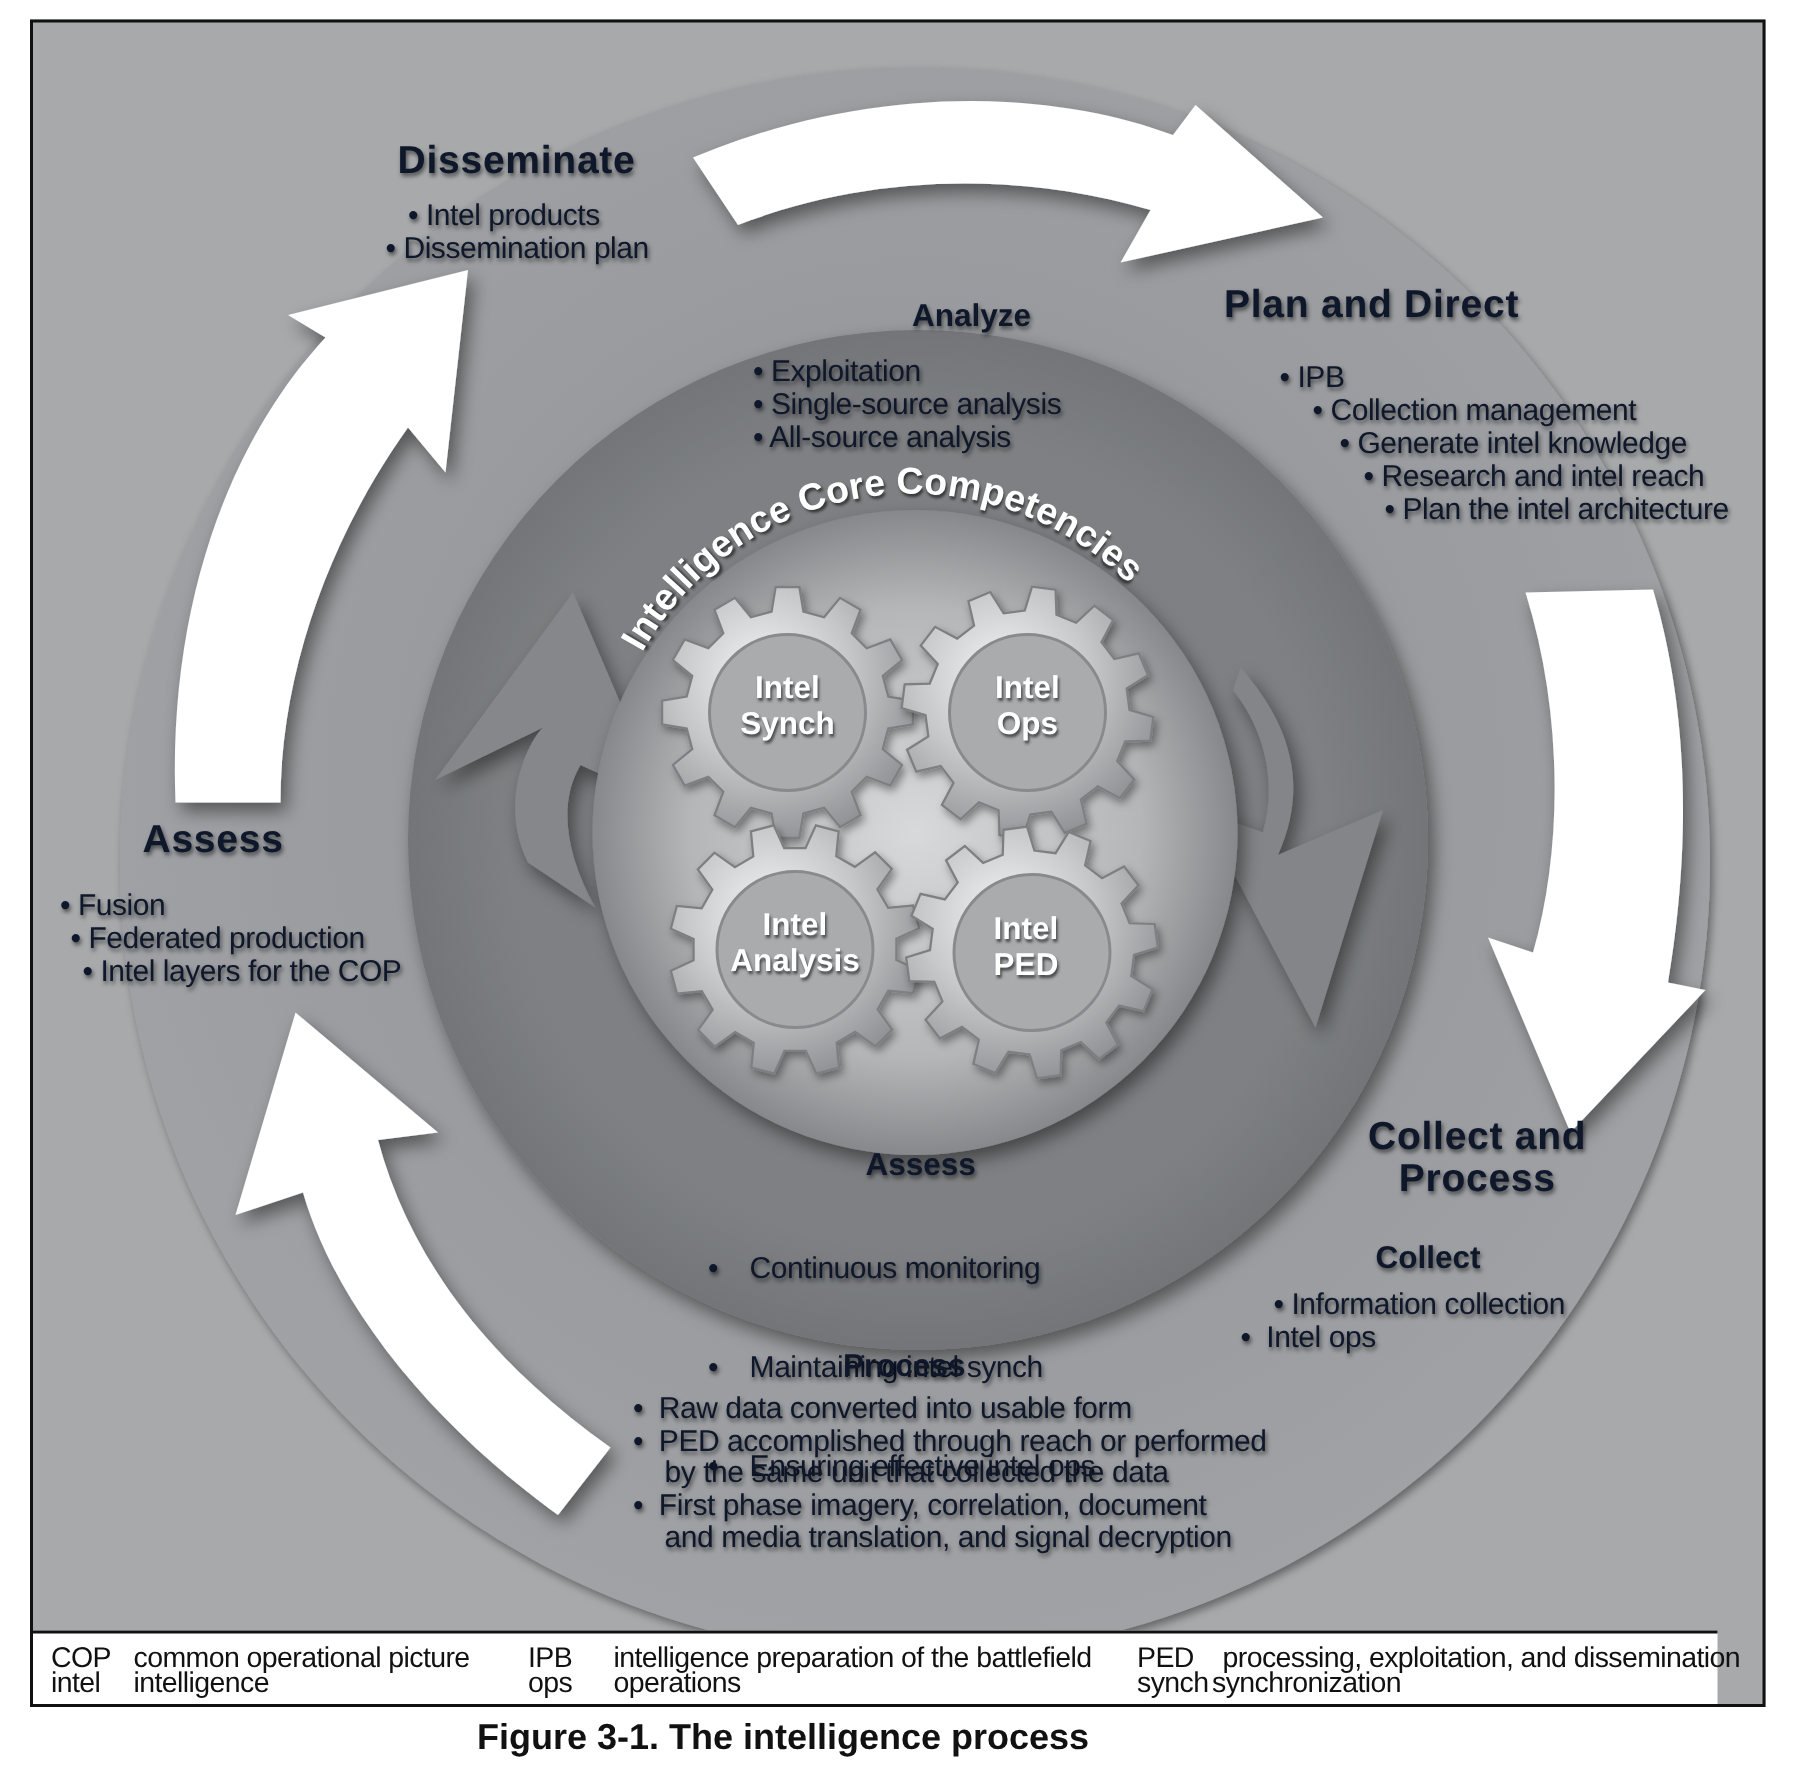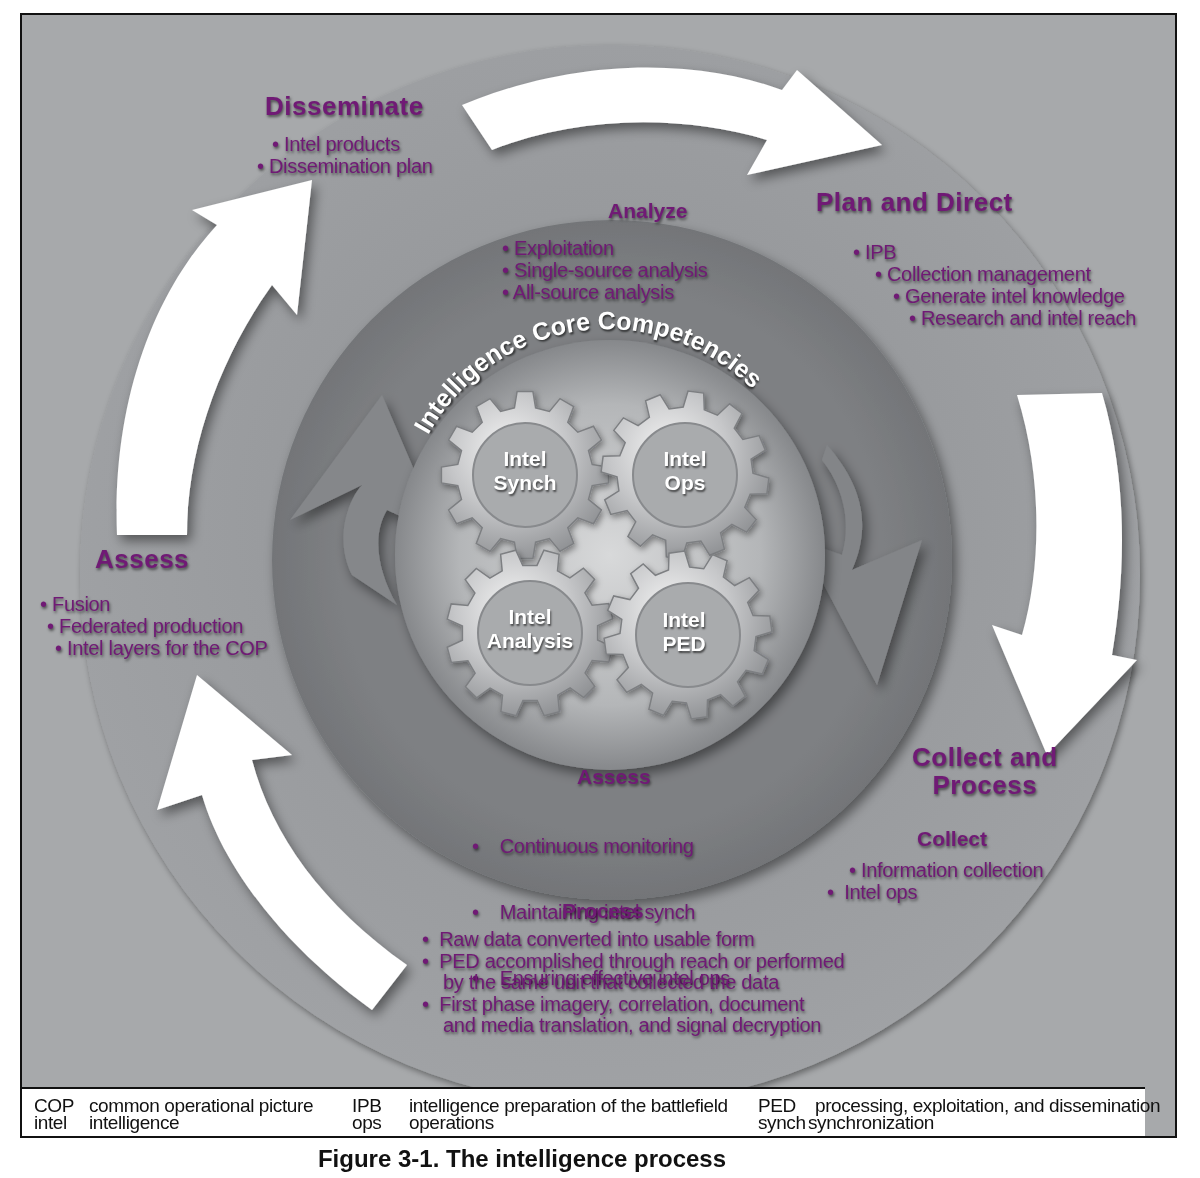--- a/index.html
+++ b/index.html
@@ -1,21 +1,21 @@
 <!DOCTYPE html>
 <html><head>
 <meta charset="utf-8">
 <style>
   html, body { margin: 0; padding: 0; background: #ffffff; }
   body { width: 1200px; height: 1178px; position: relative; overflow: hidden;
          font-family: "Liberation Sans", sans-serif; }
   #figure { position: absolute; left: 20px; top: 13px; width: 1157px; height: 1125px;
             border: 2px solid #111; box-sizing: border-box; background: #a7a9ab; overflow: hidden; }
   #diagram { position: absolute; left: 0; top: 0; width: 1153px; height: 1072px; }
-  .lbl { position: absolute; color: #701a75; text-shadow: 1px 2px 3px rgba(0,0,0,0.55); white-space: nowrap; }
+  .lbl { position: absolute; color: #0f172a; text-shadow: 1px 2px 3px rgba(0,0,0,0.55); white-space: nowrap; }
   .stage-title { font-weight: bold; font-size: 26px; letter-spacing: 0.5px; }
   .sub-title { font-weight: bold; font-size: 21px; }
   .bl { font-size: 20px; line-height: 22px; letter-spacing: -0.3px; }
   .bl div { white-space: nowrap; }
   .center { text-align: center; }
   .gear-label { position: absolute; color: #fff; font-weight: bold; font-size: 21px; line-height: 24px;
                 text-align: center; text-shadow: 1px 2px 2px rgba(0,0,0,0.6); width: 120px; }
   #legend { position: absolute; left: 0; top: 1072px; width: 1123px; height: 49px; background: #fff;
             border-top: 2px solid #111; box-sizing: border-box; font-size: 19px; line-height: 17px;
             color: #111; letter-spacing: -0.4px; }
@@ -101,20 +101,21 @@
     <div style="padding-left:15px">• Intel products</div>
     <div>• Dissemination plan</div>
   </div>
 
   <div class="lbl stage-title" style="left:794px; top:172px;text-align:center;">Plan and Direct</div>
   <div class="lbl bl" style="left:831px; top:226px;">
     <div>• IPB</div>
     <div style="padding-left:22px">• Collection management</div>
     <div style="padding-left:40px">• Generate intel knowledge</div>
     <div style="padding-left:56px">• Research and intel reach</div>
+    <div style="padding-left:70px">• Plan the intel architecture</div>
   </div>
 
   <div class="lbl sub-title" style="left:550px; top:184px;margin-left:36px;">Analyze</div>
   <div class="lbl bl" style="left:480px; top:222px;">
     <div>• Exploitation</div>
     <div>• Single-source analysis</div>
     <div>• All-source analysis</div>
   </div>
 
   <div class="lbl stage-title" style="left:73px; top:529px;">Assess</div>

